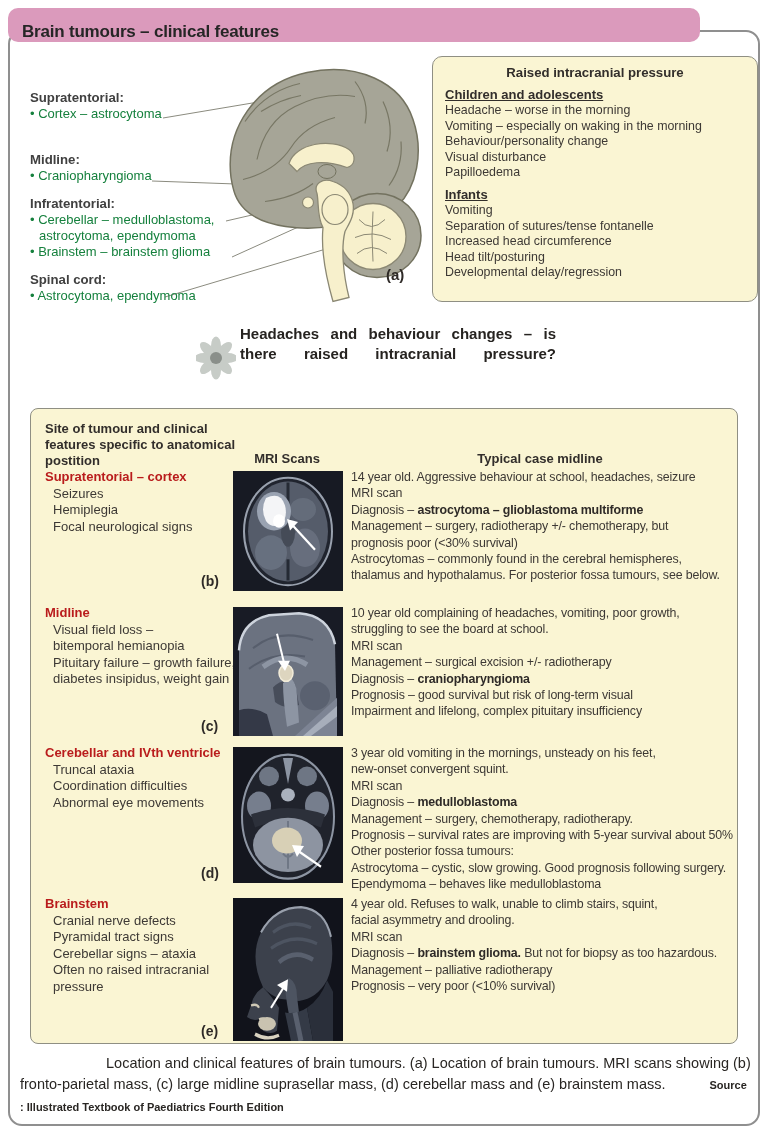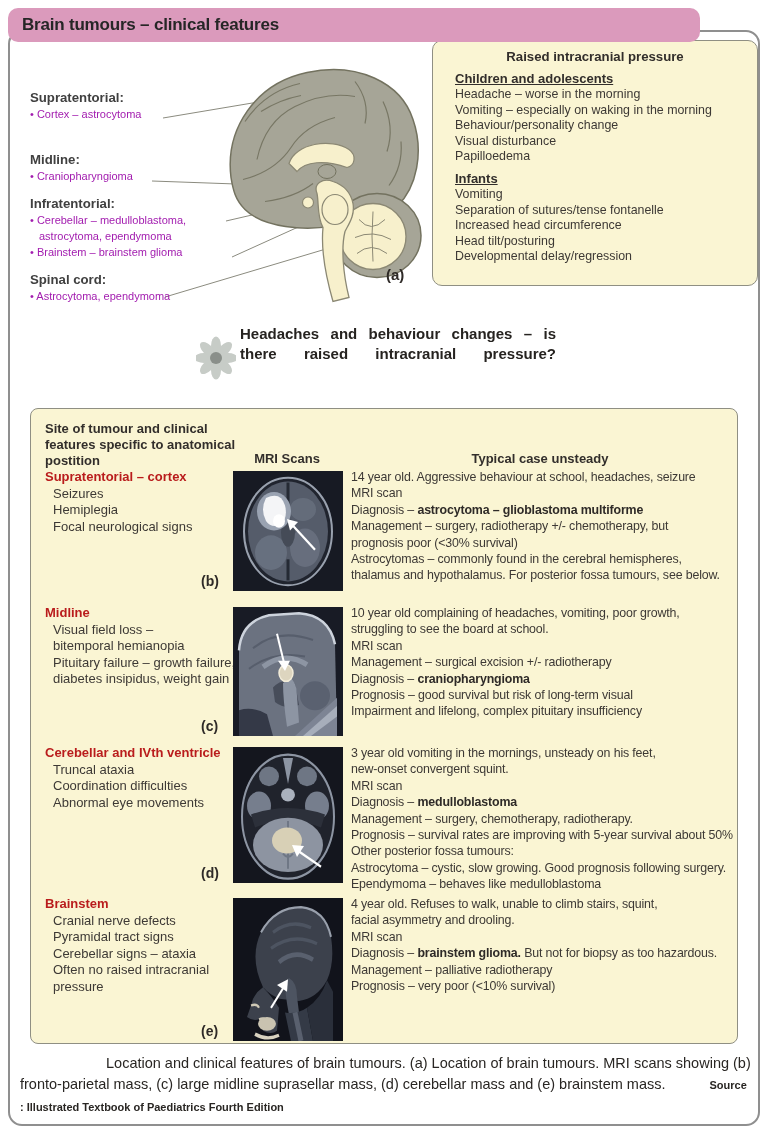--- a/index.html
+++ b/index.html
@@ -5,37 +5,37 @@
   * { margin:0; padding:0; box-sizing:border-box; }
   html,body { width:768px; }
   body {
     position:relative; width:768px; height:1139px; background:#ffffff;
     font-family:"Liberation Sans","DejaVu Sans",sans-serif; color:#3a3632;
     overflow:hidden;
   }
   .page-border { position:absolute; left:8px; top:30px; width:752px; height:1096px;
     border:2px solid #8f8f8f; border-radius:14px; background:#ffffff; }
   .header-bar { position:absolute; left:8px; top:8px; width:692px; height:34px;
-    background:#db9abc; border-radius:10px; z-index:5; display:flex; align-items:center; }
+    background:#db9abc; border-radius:10px; z-index:5; display:flex; align-items:flex-end; }
   .header-bar .title { font-size:17px; font-weight:700; color:#262626; padding-left:14px; letter-spacing:-0.2px; }
 
   
   .anatomy-labels { position:absolute; left:30px; top:90px; width:198px; z-index:3; }
   .lbl-grp { margin-bottom:12px; }
   .lbl-grp.g0 { margin-bottom:30px; }
   .lbl-head { font-size:13.2px; font-weight:700; color:#404040; line-height:16px; }
-  .lbl-item { font-size:11px; line-height:16px; color:#a21caf; padding-left:9px; text-indent:-9px; }
+  .lbl-item { font-size:13px; line-height:16px; color:#15803d; padding-left:9px; text-indent:-9px; }
 
   .brain-fig { position:absolute; left:205px; top:50px; width:235px; height:258px; z-index:2; }
   .fig-a-label { position:absolute; left:386px; top:266px; font-size:15px; font-weight:700; color:#2e2a27; z-index:3; }
   .leader-svg { position:absolute; left:0; top:0; width:768px; height:400px; z-index:1; pointer-events:none; }
 
   
-  .icp-box { position:absolute; left:432px; top:40px; width:326px; height:246px;
-    background:#faf5d3; border:1.5px solid #8f8f83; border-radius:10px; padding:8px 22px; z-index:3; }
+  .icp-box { position:absolute; left:432px; top:56px; width:326px; height:246px;
+    background:#faf5d3; border:1.5px solid #8f8f83; border-radius:10px; padding:8px 12px; z-index:3; }
   .icp-title { text-align:center; font-size:13.2px; font-weight:700; color:#322e2b; margin-bottom:7px; }
   .icp-head { font-size:13px; font-weight:700; color:#322e2b; line-height:16px; margin-top:6px;text-decoration:underline; }
   .icp-item { font-size:12.4px; line-height:15.6px; color:#3d3935; }
   .icp-sec.s0 .icp-head { margin-top:0; }
 
   
   .daisy { position:absolute; left:196px; top:336px; width:40px; height:44px; z-index:3; }
   .question { position:absolute; left:240px; top:324px; width:316px; font-size:15px; line-height:19.5px;
     font-weight:700; color:#262320; text-align:justify; z-index:3; }
   .question:after { content:""; display:inline-block; width:100%; }
@@ -167,21 +167,21 @@
     <ellipse cx="20" cy="10" rx="5" ry="9.5" transform="rotate(270 20 22)"></ellipse>
     <ellipse cx="20" cy="10" rx="5" ry="9.5" transform="rotate(315 20 22)"></ellipse>
   </g>
   <circle cx="20" cy="22" r="6" fill="#8a8f8a"></circle>
 </svg>
 <div class="question">Headaches and behaviour changes – is there raised intracranial pressure?</div>
 
 <div class="case-panel" id="case-panel">
   <div class="col-head ch-site">Site of tumour and clinical features specific to anatomical postition</div>
   <div class="col-head ch-mri">MRI Scans</div>
-  <div class="col-head ch-hist">Typical case unsteady</div>
+  <div class="col-head ch-hist">Typical case midline</div>
 <div class="trow trow-b">
       <div class="site">
         <div class="site-head">Supratentorial – cortex</div>
         <div class="site-line">Seizures</div>
         <div class="site-line">Hemiplegia</div>
         <div class="site-line">Focal neurological signs</div>
       </div>
       <div class="mri">
         <svg viewBox="0 0 110 125" preserveAspectRatio="none" xmlns="http://www.w3.org/2000/svg">
     <rect width="110" height="125" fill="#171a23"></rect>

